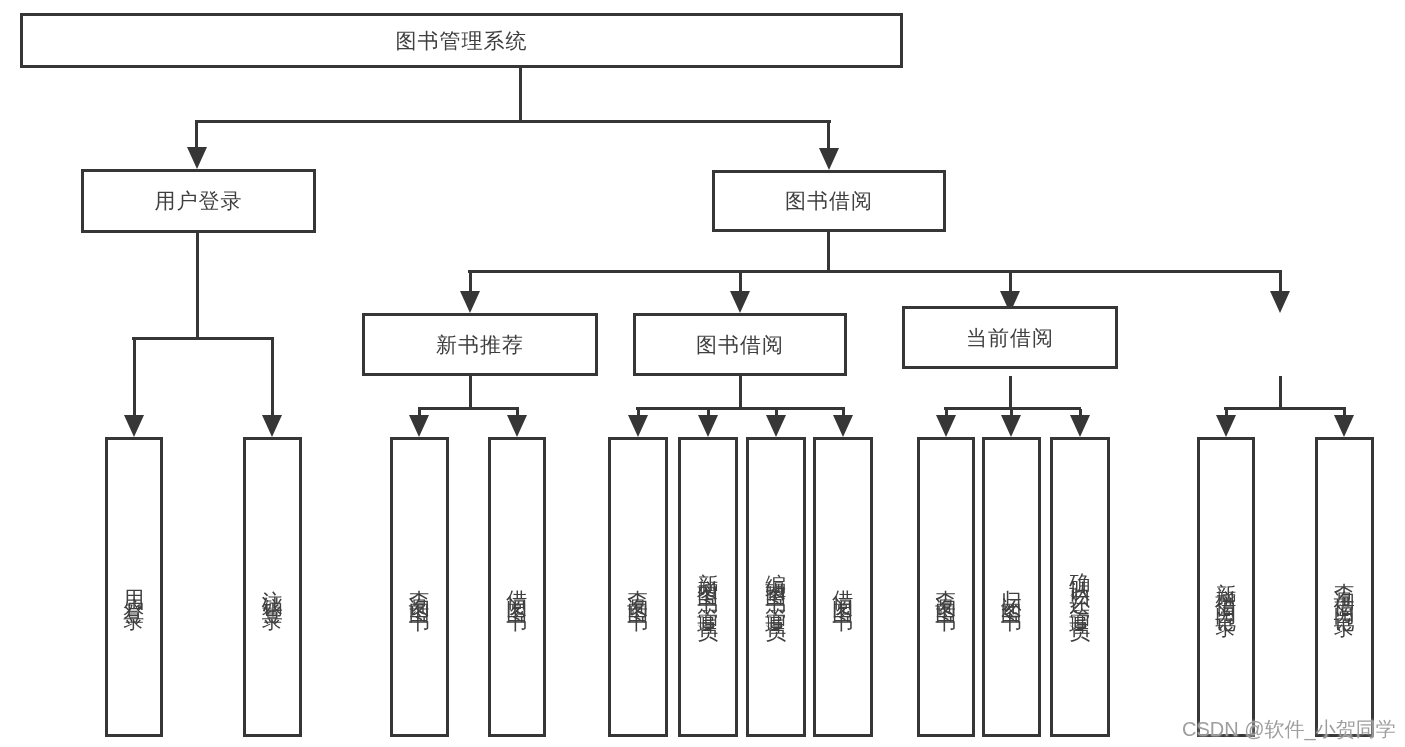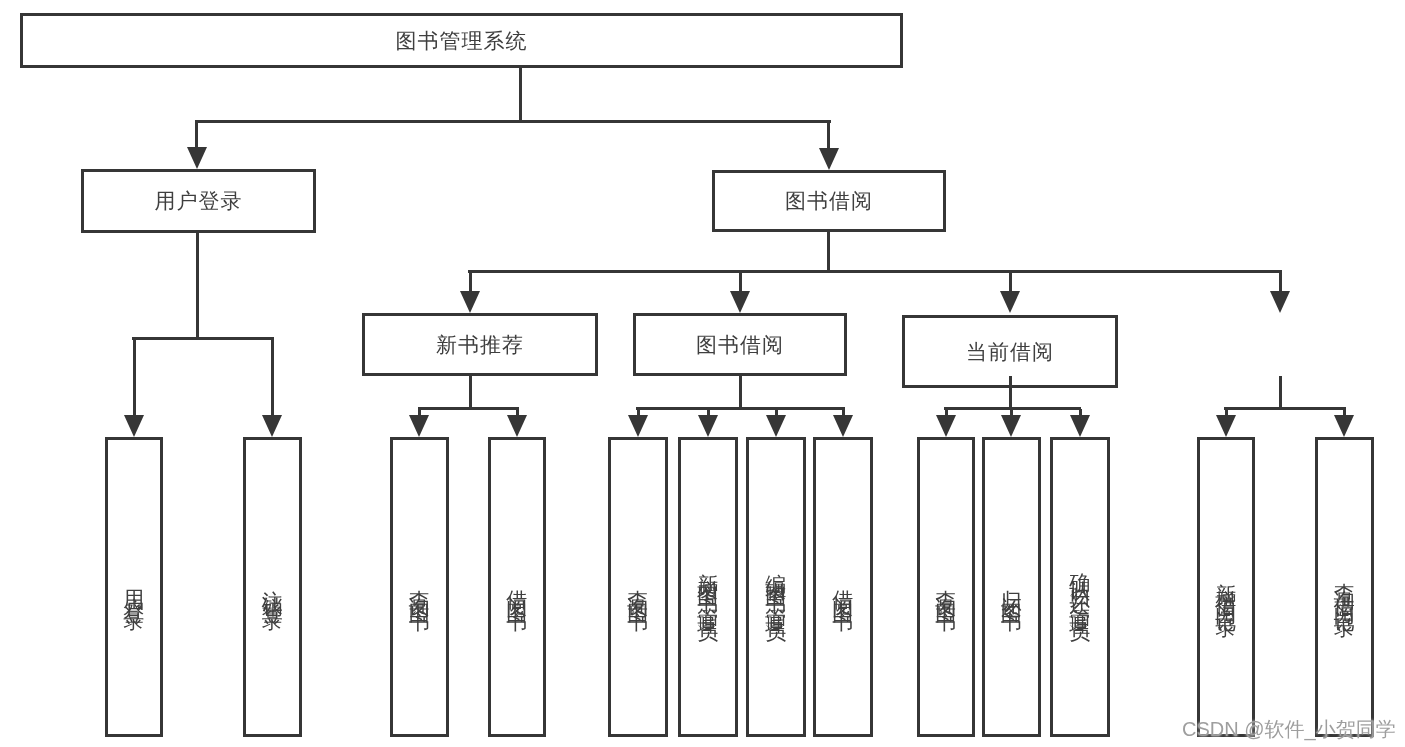--- a/index.html
+++ b/index.html
@@ -81,21 +81,21 @@
   <div class="arrowhead" style="left:1000px;top:291px"></div>
   <div class="vline" style="left:1279px;top:273px;width:3px;height:19px"></div>
   <div class="arrowhead" style="left:1270px;top:291px"></div>
 
   <div class="box" style="left:362px;top:313px;width:236px;height:63px">
     <span class="lbl">新书推荐</span>
   </div>
   <div class="box" style="left:633px;top:313px;width:214px;height:63px">
     <span class="lbl">图书借阅</span>
   </div>
-  <div class="box" style="left:902px;top:315px;width:216px;height:73px">
+  <div class="box" style="left:902px;top:306px;width:216px;height:63px">
     <span class="lbl">当前借阅</span>
   </div>
 
   <div class="vline" style="left:469px;top:376px;width:3px;height:34px"></div>
   <div class="hline" style="left:418px;top:407px;width:101px;height:3px"></div>
   <div class="vline" style="left:418px;top:409px;width:3px;height:8px"></div>
   <div class="arrowhead" style="left:409px;top:415px"></div>
   <div class="vline" style="left:516px;top:409px;width:3px;height:8px"></div>
   <div class="arrowhead" style="left:507px;top:415px"></div>
 

